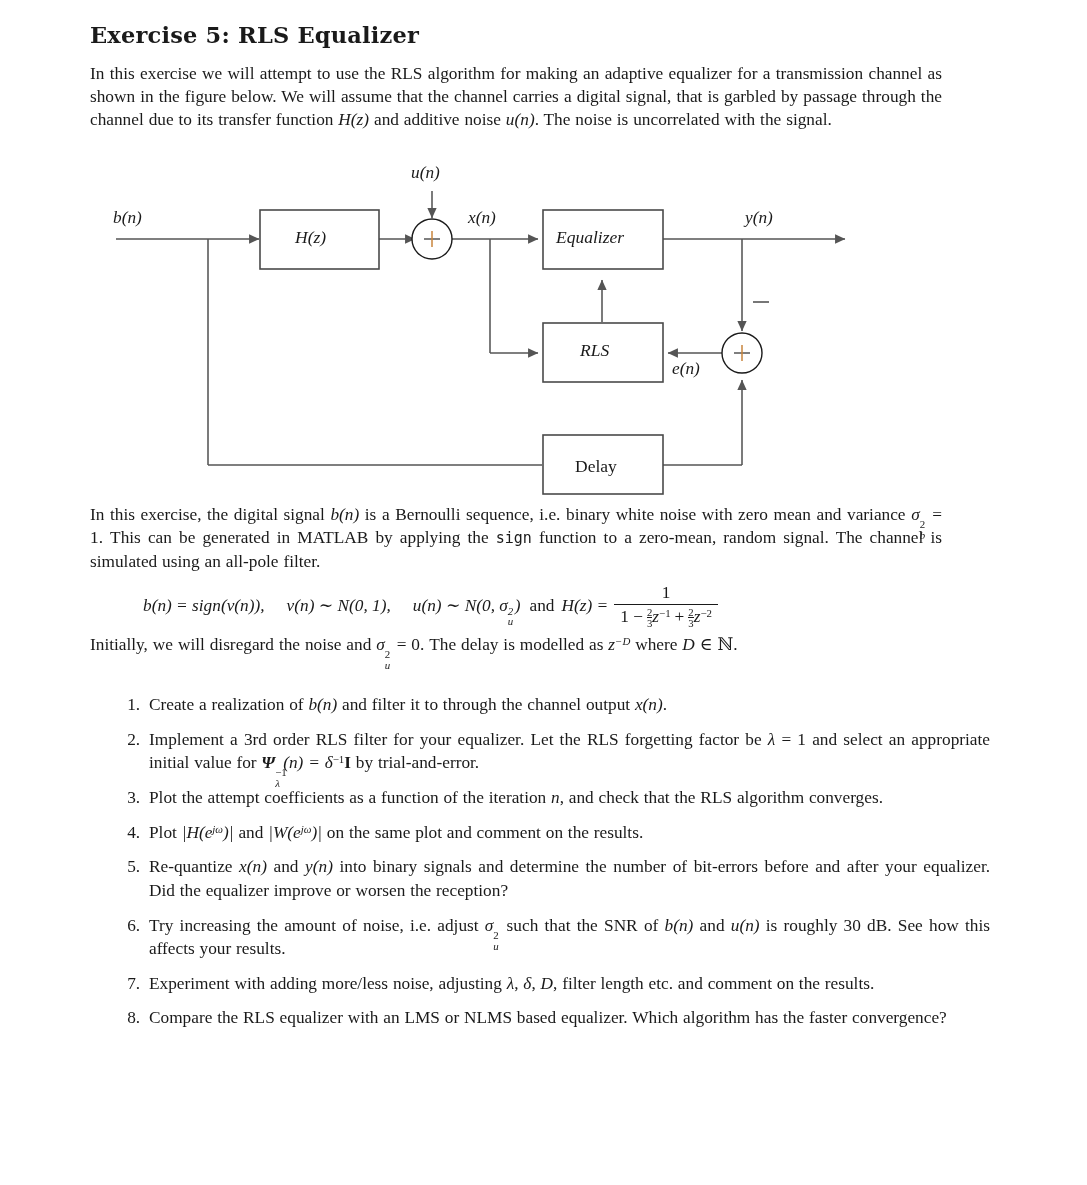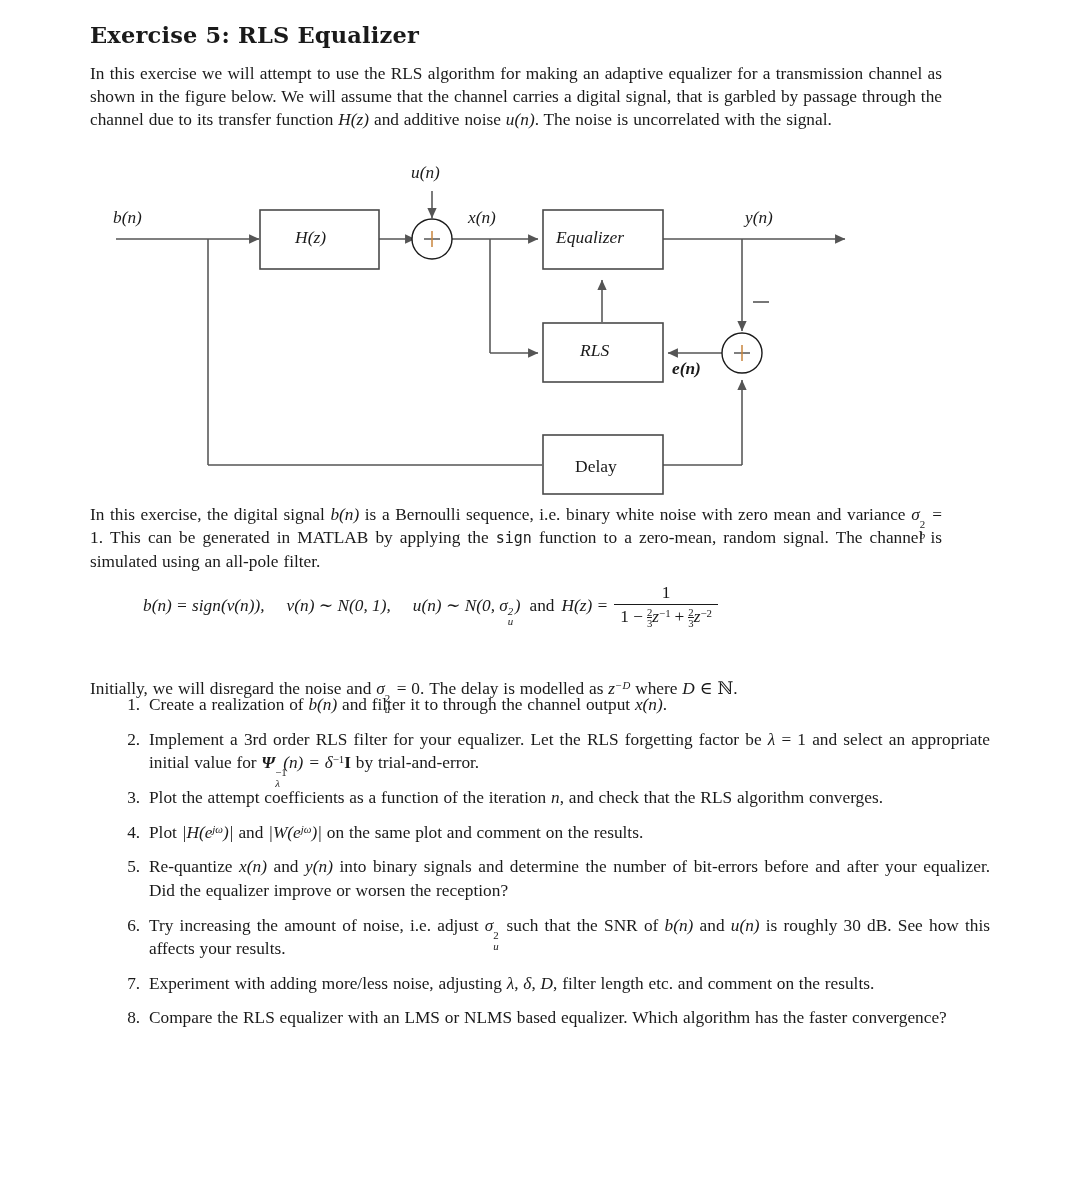--- a/index.html
+++ b/index.html
@@ -192,37 +192,37 @@
         <line x1="652" y1="182" x2="652" y2="198" stroke="#c8843c"></line>
       </g>
 
       <line x1="663" y1="139" x2="679" y2="139" stroke="#555555" stroke-width="1.6"></line>
     </svg>
 
     <span class="dg-label" style="left:23px; top:45px;">b(n)</span>
     <span class="dg-label" style="left:321px; top:0px;">u(n)</span>
     <span class="dg-label" style="left:378px; top:45px;">x(n)</span>
     <span class="dg-label" style="left:655px; top:45px;">y(n)</span>
-    <span class="dg-label" style="left:582px; top:196px;font-weight:bold;">e(n)</span>
+    <span class="dg-label" style="left:582px; top:196px;">e(n)</span>
 
     <span class="box-text it" style="left:205px; top:64px;">H(z)</span>
     <span class="box-text it" style="left:466px; top:64px;">Equalizer</span>
     <span class="box-text it" style="left:490px; top:177px;">RLS</span>
     <span class="box-text" style="left:485px; top:293px;">Delay</span>
   </div>
 
   <div style="position:absolute; left:90px; top:503px; width:852px;">
     <p class="body"><span>In this exercise, the digital signal </span><span class="mi">b(n)</span><span> is a Bernoulli sequence, i.e. binary white noise with zero mean and variance </span><span class="mi">σ</span><span class="ss-wrap"><span class="ss-sup">2</span><span class="ss-sub mi">b</span></span><span style="display:inline-block;width:7px;"></span><span> = 1. This can be generated in MATLAB by applying the </span><span class="mono">sign</span><span> function to a zero-mean, random signal. The channel is simulated using an all-pole filter.</span></p>
   </div>
 
   <div class="eqn">
     <span class="mi"><span>b(n) = sign(v(n)),</span></span><span class="sp"></span><span class="mi">v(n) ∼ N(0, 1),</span><span class="sp"></span><span class="mi"><span>u(n) ∼ N(0, σ</span><span class="ss-wrap"><span class="ss-sup">2</span><span class="ss-sub">u</span></span><span style="display:inline-block;width:7px;"></span><span>)</span></span><span style="display:inline-block;width:9px;"></span><span>and</span><span style="display:inline-block;width:7px;"></span><span class="mi">H(z) =</span><span style="display:inline-block;width:6px;"></span><span class="frac"><span class="num">1</span><span class="den"><span>1 −</span><span style="display:inline-block;width:4px;"></span><span class="sfrac"><span class="n">2</span><span class="d">3</span></span><span class="mi">z</span><sup>−1</sup><span style="display:inline-block;width:4px;"></span><span>+</span><span style="display:inline-block;width:4px;"></span><span class="sfrac"><span class="n">2</span><span class="d">3</span></span><span class="mi">z</span><sup>−2</sup></span></span>
   </div>
 
-  <div style="position:absolute; left:90px; top:677px; width:852px;">
+  <div style="position:absolute; left:90px; top:633px; width:852px;">
     <p class="body"><span>Initially, we will disregard the noise and </span><span class="mi">σ</span><span class="ss-wrap"><span class="ss-sup">2</span><span class="ss-sub mi">u</span></span><span style="display:inline-block;width:7px;"></span><span> = 0. The delay is modelled as </span><span class="mi">z</span><sup class="mi">−D</sup><span> where </span><span class="mi">D</span><span> ∈ </span><span>ℕ</span><span>.</span></p>
   </div>
 
   <ol class="tasks">
 
     <li><span>Create a realization of </span><span class="mi">b(n)</span><span> and filter it to through the channel output </span><span class="mi">x(n)</span><span>.</span></li>
 
     <li><span>Implement a 3rd order RLS filter for your equalizer. Let the RLS forgetting factor be </span><span class="mi">λ</span><span> = 1 and select an appropriate initial value for </span><span style="font-weight:bold;" class="mi">Ψ</span><span class="ss-wrap"><span class="ss-sup">−1</span><span class="ss-sub mi">λ</span></span><span style="display:inline-block;width:8px;"></span><span class="mi">(n) = </span><span class="mi">δ</span><sup>−1</sup><span style="font-weight:bold;">I</span><span> by trial-and-error.</span></li>
 
     <li><span>Plot the attempt coefficients as a function of the iteration </span><span class="mi">n</span><span>, and check that the RLS algorithm converges.</span></li>

